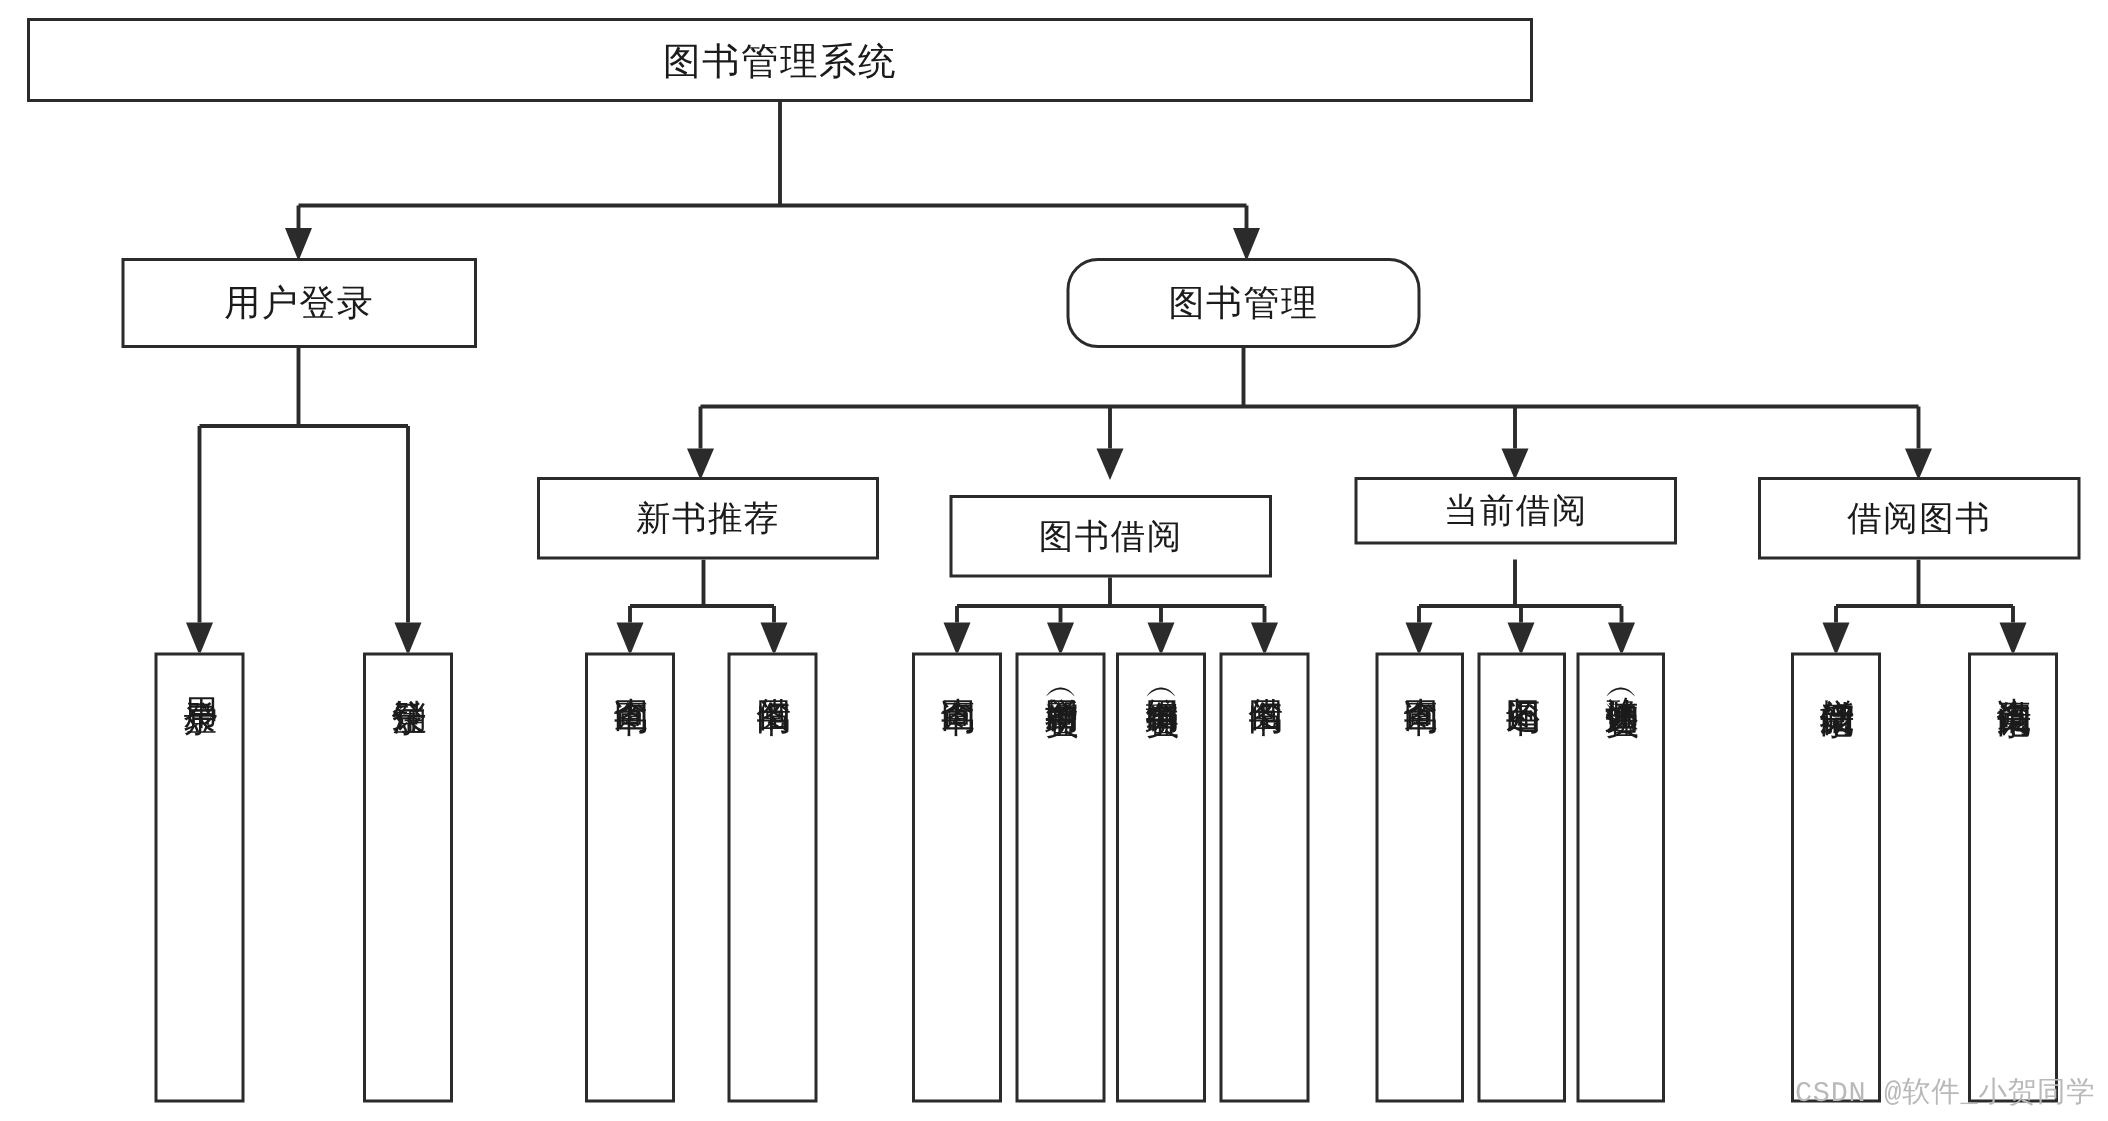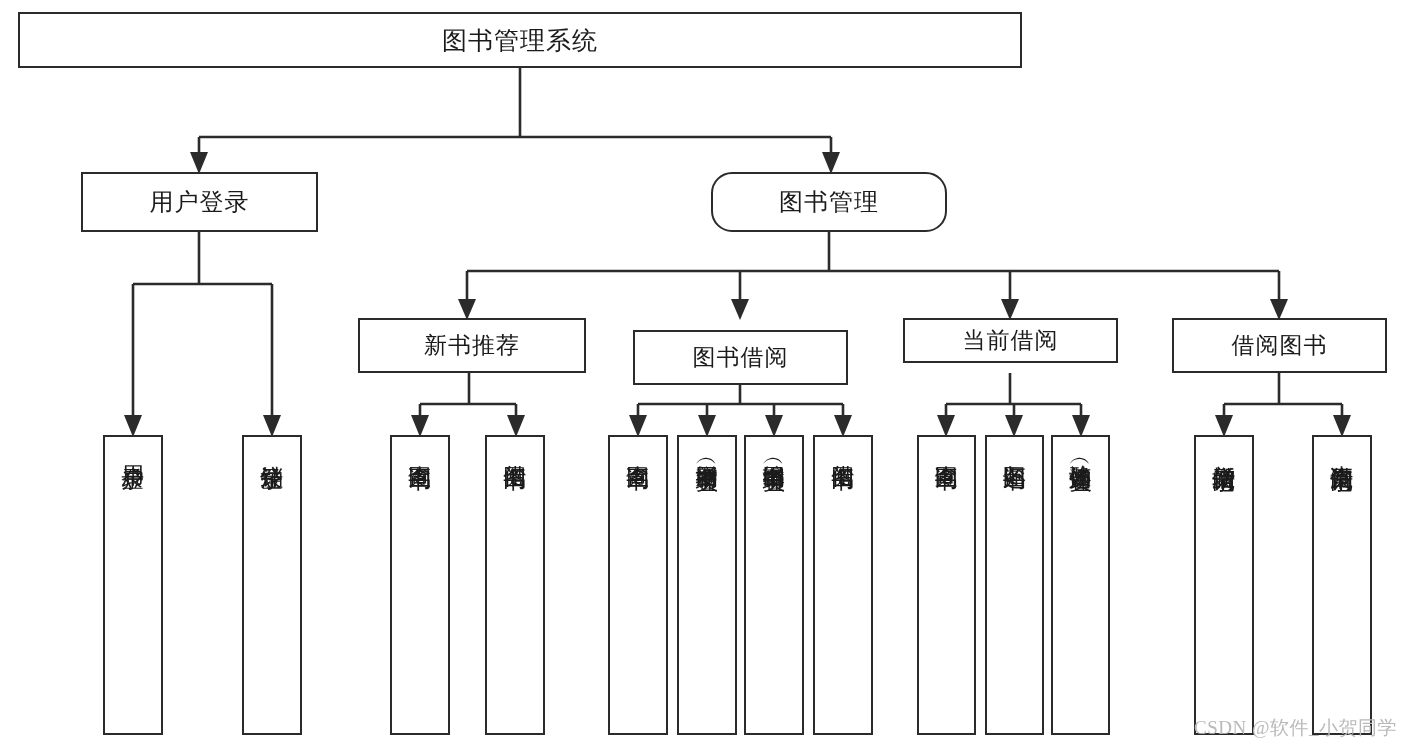--- a/index.html
+++ b/index.html
@@ -67,21 +67,21 @@
     font-size: 22px;
   }
   #watermark {
     position: absolute;
     right: 8px;
     bottom: 6px;
     font-size: 19px;
     color: #b9b9b9;
     letter-spacing: 0.5px;
     white-space: nowrap;
-    font-family: Liberation Serif, serif;
+    font-family: Liberation Mono, monospace;
   }
 </style>
 </head>
 <body>
 
 <div id="canvas">
 
   <svg id="edges" viewBox="0 0 1405 747" xmlns="http://www.w3.org/2000/svg">
     <defs>
       <marker id="arrow" viewBox="0 0 10 12" refX="5" refY="11.5" markerWidth="10" markerHeight="12" orient="auto-start-reverse">

